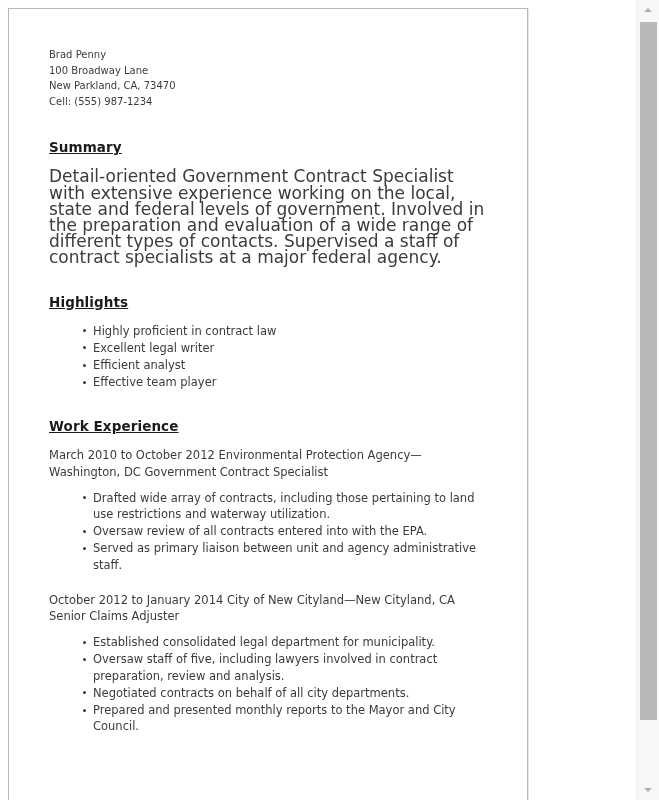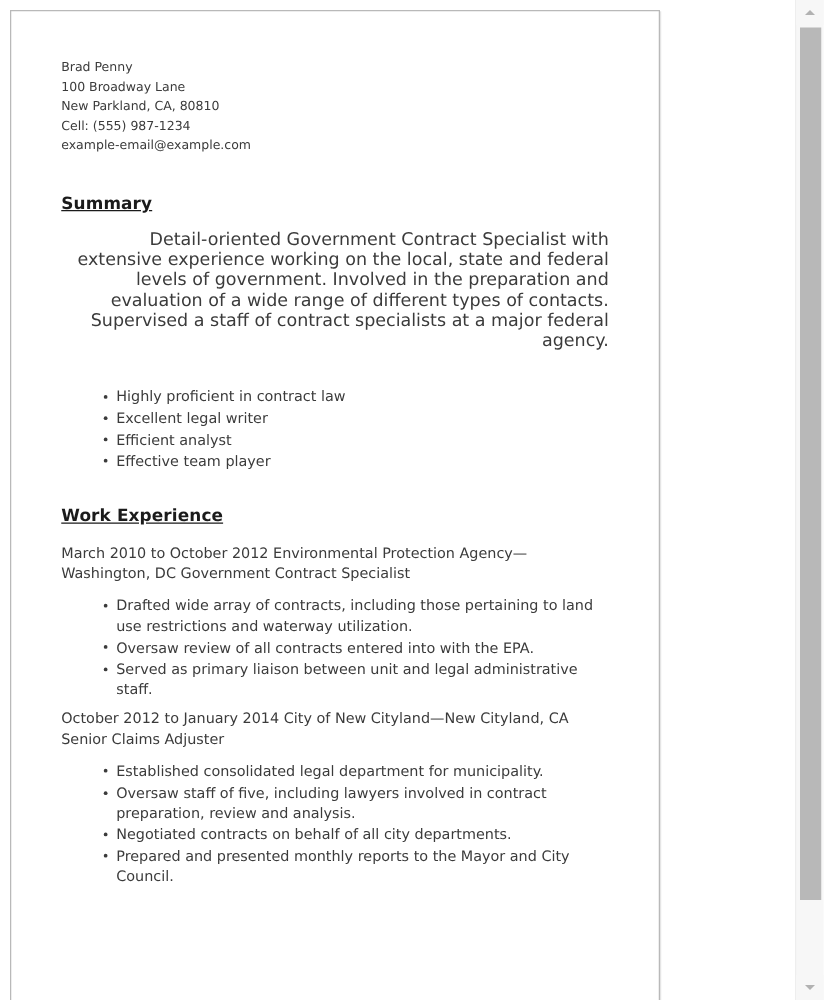--- a/index.html
+++ b/index.html
@@ -52,26 +52,25 @@
     margin: 0 0 13px 0;
     text-decoration: underline;
   }
   .section {
     margin-bottom: 28px;
   }
   .section.work { margin-bottom: 24px; }
 
   
   .body-par {
-    font-size: 14px;
+    font-size: 17px;
     line-height: 16.2px;
     color: #3b3b3b;
     margin: 0;
     max-width: 452px;
-    text-align: right;
   }
 
   
   ul.bullets {
     margin: 9px 0 0 0;
     padding: 0 0 0 34px;
     list-style: none;
   }
   ul.bullets li {
     position: relative;
@@ -87,21 +86,21 @@
     position: absolute;
     left: 0;
     top: 6.5px;
     width: 3px;
     height: 3px;
     border-radius: 50%;
     background: #3b3b3b;
   }
 
   
-  .job { margin-bottom: 7px; }
+  .job { margin-bottom: 19px; }
   .job:last-child { margin-bottom: 0; }
   .job-heading {
     font-size: 11.5px;
     line-height: 16.2px;
     color: #3b3b3b;
     max-width: 450px;
   }
   .job .bullets { margin-top: 10px; }
 
   
@@ -147,48 +146,48 @@
 </style>
 </head>
 <body>
 
 <div id="resume-page">
   <div id="resume-inner">
 
     <div class="contact-block">
       <div class="contact-line">Brad Penny</div>
       <div class="contact-line">100 Broadway Lane</div>
-      <div class="contact-line">New Parkland, CA, 80810</div>
+      <div class="contact-line">New Parkland, CA, 73470</div>
       <div class="contact-line">Cell: (555) 987-1234</div>
-      <div class="contact-line">example-email@example.com</div>
     </div>
 
     <div class="section">
       <div class="section-heading">Summary</div>
       <p class="body-par">Detail-oriented Government Contract Specialist with extensive experience working on the local, state and federal levels of government. Involved in the preparation and evaluation of a wide range of different types of contacts. Supervised a staff of contract specialists at a major federal agency.</p>
     </div>
 
     <div class="section">
+      <div class="section-heading">Highlights</div>
       <ul class="bullets">
         <li>Highly proficient in contract law</li>
         <li>Excellent legal writer</li>
         <li>Efficient analyst</li>
         <li>Effective team player</li>
       </ul>
     </div>
 
     <div class="section work">
       <div class="section-heading">Work Experience</div>
 
       <div class="job">
         <div class="job-heading">March 2010 to October 2012 Environmental Protection Agency—Washington, DC Government Contract Specialist</div>
         <ul class="bullets">
           <li>Drafted wide array of contracts, including those pertaining to land use restrictions and waterway utilization.</li>
           <li>Oversaw review of all contracts entered into with the EPA.</li>
-          <li>Served as primary liaison between unit and legal administrative staff.</li>
+          <li>Served as primary liaison between unit and agency administrative staff.</li>
         </ul>
       </div>
 
       <div class="job">
         <div class="job-heading">October 2012 to January 2014 City of New Cityland—New Cityland, CA Senior Claims Adjuster</div>
         <ul class="bullets">
           <li>Established consolidated legal department for municipality.</li>
           <li>Oversaw staff of five, including lawyers involved in contract preparation, review and analysis.</li>
           <li>Negotiated contracts on behalf of all city departments.</li>
           <li>Prepared and presented monthly reports to the Mayor and City Council.</li>

